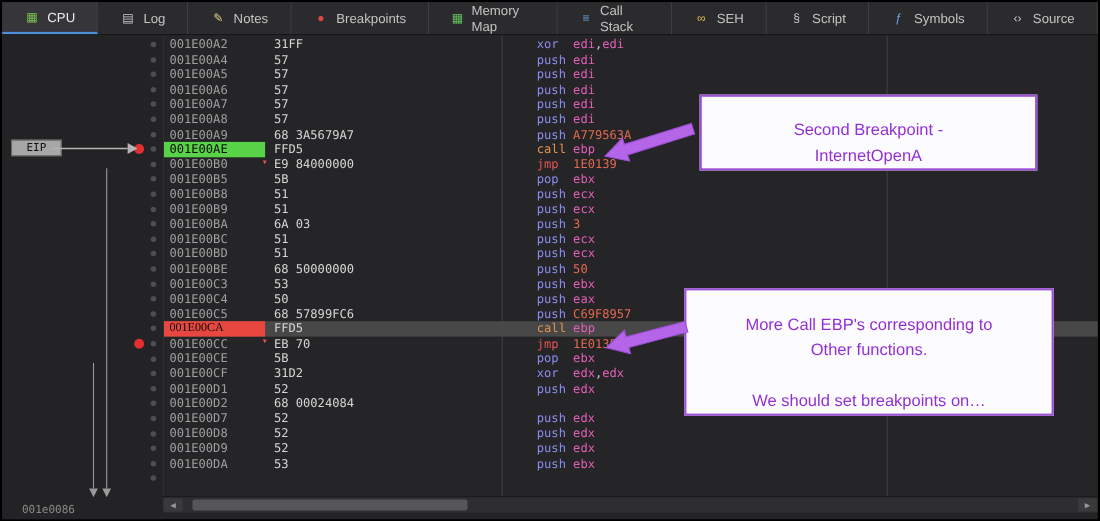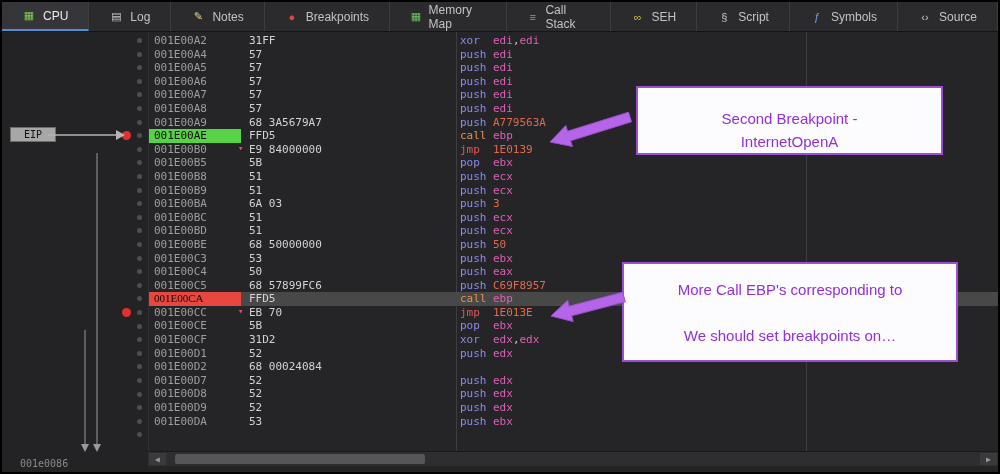--- a/index.html
+++ b/index.html
@@ -27,42 +27,42 @@
         overflow:hidden;border-left:1px solid #303032;box-sizing:border-box;}
   .colsep{position:absolute;top:0;bottom:0;width:1px;background:#3e3e40;}
   .rows{position:absolute;left:0;top:2px;right:0;}
   .drow{display:flex;height:13.6px;line-height:13.6px;font-size:11px;white-space:pre;}
   .drow.sel{background:#484848;}
   .addr{flex:0 0 92px;width:92px;padding-left:5px;color:#9e9e9e;box-sizing:border-box;}
   .a-eip{background:#58d246;color:#0b0b0b;}
   .a-bp{background:#e8473f;color:#0b0b0b;font-family:Liberation Serif, serif;}
   .bytes{flex:0 0 212px;padding-left:8px;color:#d4d4d4;position:relative;box-sizing:border-box;}
   .jmark{position:absolute;left:-3px;top:-1px;color:#e25555;font-size:9px;}
-  .insn{flex:1;padding-left:7px;}
+  .insn{flex:1;padding-left:7px;margin-left:28px;}
   .mnspan{display:inline-block;min-width:33px;}
   .mn{color:#8b8bed;}
   .mn-call{color:#e2924e;}
   .mn-jmp{color:#e25555;}
   .tok-reg{color:#e05fb8;}
   .tok-imm{color:#e2694e;}
   .tok-sep{color:#c8c8c8;}
 
   
   .dotlayer{position:absolute;left:0;top:0;width:150px;height:474px;pointer-events:none;}
   .dot{position:absolute;left:137px;width:5px;height:5px;border-radius:50%;background:#4e4e4e;}
   .bpdot{position:absolute;left:122px;width:9px;height:9px;border-radius:50%;background:#e23030;
          pointer-events:auto;}
 
   
   .note{position:absolute;background:#fcfcfe;border:2px solid #9b4fd4;color:#9230d6;
         font-family:"Liberation Sans",sans-serif;font-size:15px;text-align:center;
         box-sizing:border-box;z-index:40;display:flex;flex-direction:column;justify-content:center;}
   .noteline{line-height:23px;}
   #note1{left:636px;top:86px;width:307px;height:69px;justify-content:flex-end;}
-  #note2{left:622px;top:262px;width:336px;height:100px;}
+  #note2{left:622px;top:262px;width:336px;height:116px;justify-content:flex-end;}
 
   
   .overlay{position:absolute;left:0;top:0;width:1000px;height:474px;pointer-events:none;z-index:50;}
 
   
   .hscroll{position:absolute;left:148px;right:2px;top:451px;height:15px;background:#2e2e30;
            border-top:1px solid #1a1a1a;box-sizing:border-box;z-index:30;}
   .hbtn{position:absolute;top:1px;bottom:1px;width:17px;background:#3a3a3c;color:#9a9a9a;
         font-size:8px;display:flex;align-items:center;justify-content:center;}
   .hbtn.left{left:1px;}
@@ -191,20 +191,21 @@
     <span class="dot" style="top: 418.8px;"></span>
     <span class="dot" style="top: 432.4px;"></span>
   </div>
 
 <div class="note" id="note1">
     <div class="noteline">Second Breakpoint -</div>
     <div class="noteline">InternetOpenA</div>
   </div>
 <div class="note" id="note2">
     <div class="noteline">More Call EBP's corresponding to</div>
+    <div class="noteline">Other functions.</div>
     <div class="noteline">&nbsp;</div>
     <div class="noteline">We should set breakpoints on…</div>
   </div>
 
 <svg class="overlay" viewBox="0 0 1000 474">
 
   <g>
     <line x1="48" y1="135" x2="116" y2="135" stroke="#b5b5b5" stroke-width="1.5"></line>
     <polygon points="116,130 125,135 116,140" fill="#b5b5b5"></polygon>
   </g>

